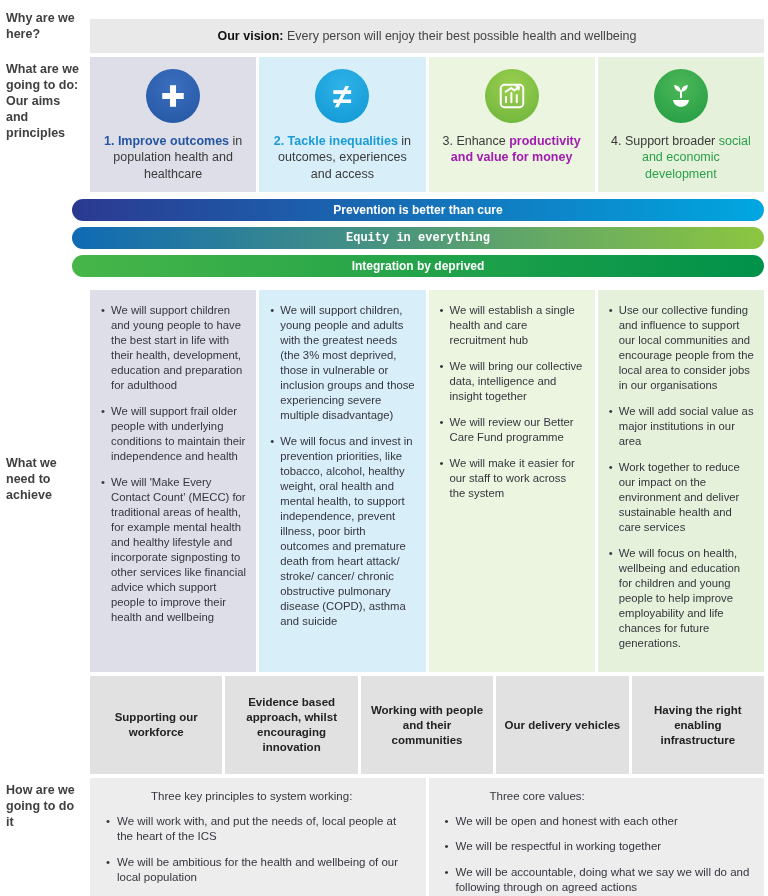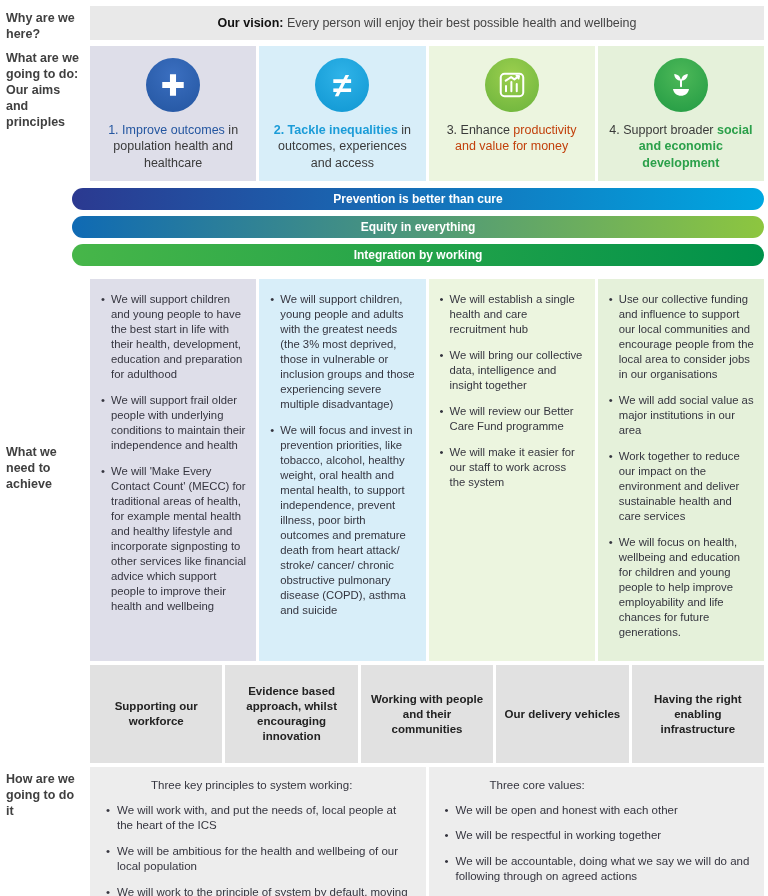--- a/index.html
+++ b/index.html
@@ -15,54 +15,54 @@
   .side {
     flex:0 0 86px; padding:4px 8px 0 2px;
     font-weight:bold; font-size:12.5px; line-height:1.28; color:#404040;
   }
   .side.center { display:flex; align-items:center; padding-top:0; }
   .content { flex:1; min-width:0; }
 
   
   .vision {
     background:#e9e9e9; text-align:center;
-    font-size:12.5px; padding:10px 8px; color:#444;
+    font-size:12.5px; padding:10px 8px; color:#444;margin-top:13px;
   }
   .vision b { color:#111; }
 
   
   .aims { display:flex; gap:3px; }
   .aim { flex:1 1 0; padding:12px 9px 10px; text-align:center; font-size:12.5px; line-height:1.3; min-height:128px; color:#3a3a3a; }
   .aim-1 { background:#dedee9; }
   .aim-2 { background:#d8eef9; }
   .aim-3 { background:#ecf5df; }
   .aim-4 { background:#e5f1da; }
   .circle {
     width:54px; height:54px; border-radius:50%; margin:0 auto 10px;
     display:flex; align-items:center; justify-content:center; color:#fff;
   }
   .circle-1 { background:radial-gradient(circle at 50% 32%, #3b6fc0, #2355a0); }
   .circle-2 { background:radial-gradient(circle at 50% 32%, #2fb3e8, #0f96d2); }
   .circle-3 { background:radial-gradient(circle at 50% 32%, #9ccf4e, #6ab33c); }
   .circle-4 { background:radial-gradient(circle at 50% 32%, #4db858, #219a43); }
   .neq { font-size:34px; font-weight:bold; line-height:1; }
-  .aim .b1 { color:#2456a0; font-weight:normal; }
+  .aim .b1 { color:#2456a0; font-weight:bold; }
   .aim .b2 { color:#1b9cd8; font-weight:bold; }
-  .aim .b3 { color:#c2410c; font-weight:normal; }
-  .aim .b4 { color:#2ba04a; font-weight:bold; }
+  .aim .b3 { color:#a21caf; font-weight:bold; }
+  .aim .b4 { color:#2ba04a; font-weight:normal; }
 
   
   .banners { margin-left:-18px; padding-top:3px; }
   .banner {
     height:22px; border-radius:11px; margin-bottom:6px;
     display:flex; align-items:center; justify-content:center;
     color:#fff; font-weight:bold; font-size:12px;
   }
   .banner-1 { background:linear-gradient(90deg,#2b3990,#00a7e1); }
-  .banner-2 { background:linear-gradient(90deg,#0f6ab4,#8dc63f); }
+  .banner-2 { background:linear-gradient(90deg,#0f6ab4,#8dc63f);font-family:Liberation Mono, monospace; }
   .banner-3 { background:linear-gradient(90deg,#47b649,#00914a); }
 
   
   .achieve { display:flex; gap:3px; margin-top:3px; }
   .acol { flex:1 1 0; padding:13px 10px 10px; font-size:11.3px; line-height:1.33; color:#35353f; }
   ul.bullets { margin:0; padding:0; list-style:none; }
   ul.bullets li { position:relative; padding-left:11px; margin-bottom:11px; }
   ul.bullets li::before { content:"\2022"; position:absolute; left:1px; }
 
   
@@ -140,21 +140,21 @@
       </div>
     </div>
   </div>
 
   <div class="section">
     <div class="side"></div>
     <div class="content">
       <div class="banners">
         <div class="banner banner-1">Prevention is better than cure</div>
         <div class="banner banner-2">Equity in everything</div>
-        <div class="banner banner-3">Integration by working</div>
+        <div class="banner banner-3">Integration by deprived</div>
       </div>
     </div>
   </div>
 
   <div class="section">
     <div class="side center">What we need to achieve</div>
     <div class="content">
       <div class="achieve">
         <div class="acol aim-1">
           <ul class="bullets">

